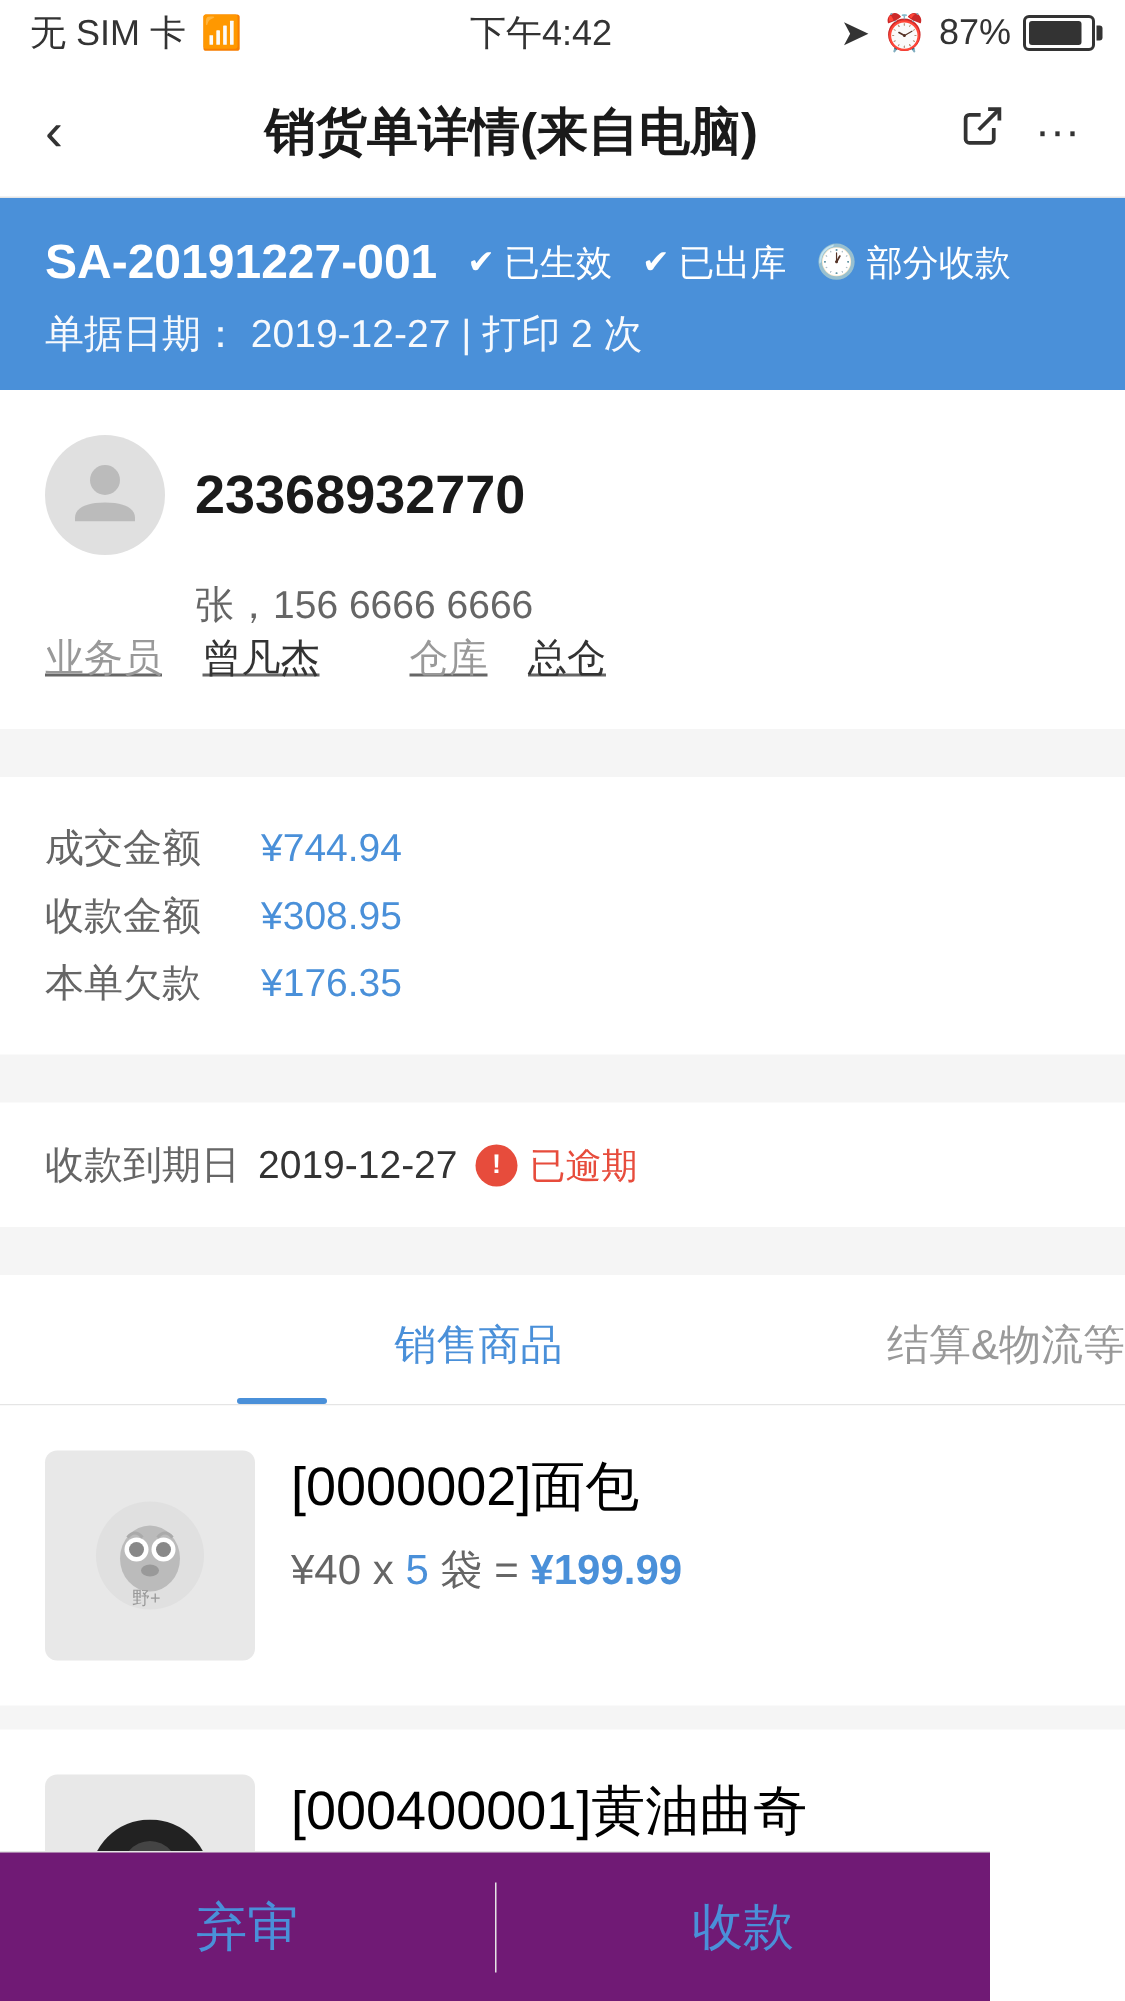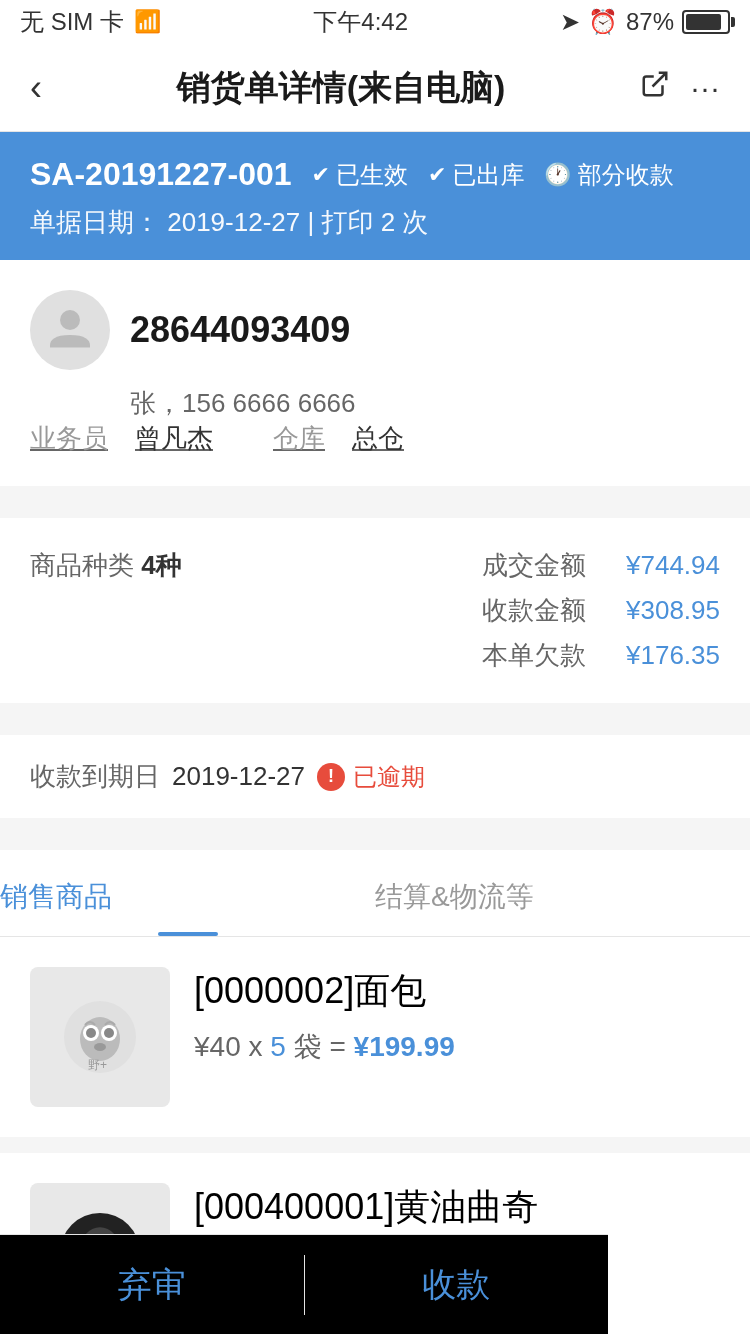--- a/index.html
+++ b/index.html
@@ -218,21 +218,21 @@
     }
 
     
     .tabs {
       background: #fff;
       display: flex;
       border-bottom: 1px solid #e5e5e5;
     }
     .tab {
       flex: 1;
-      text-align: left;
+      text-align: right;
       padding: 28px 0 20px;
       font-size: 28px;
       color: #999;
       position: relative;
       cursor: pointer;
     }
     .tab.active {
       color: #4a90d9;
     }
     .tab.active::after {
@@ -290,23 +290,23 @@
       color: #666;
     }
     .product-price .qty { color: #4a90d9; }
     .product-price .total { color: #4a90d9; font-weight: 600; }
 
     
     .bottom-bar {
       position: fixed;
       bottom: 0;
       left: 0;
-      width: 608px;
+      width: 660px;
       height: 100px;
-      background: #000000;
+      background: #701a75;
       border-top: 1px solid #e5e5e5;
       display: flex;
     }
     .bottom-btn {
       flex: 1;
       display: flex;
       align-items: center;
       justify-content: center;
       font-size: 34px;
       cursor: pointer;
@@ -383,42 +383,38 @@
 </div>
 
 <div class="customer-card">
   <div class="customer-top">
     <div class="avatar">
       <svg width="60" height="60" viewBox="0 0 24 24" fill="#bbb">
         <circle cx="12" cy="8" r="4"></circle>
         <path d="M12 14c-6 0-8 2-8 4v1h16v-1c0-2-2-4-8-4z"></path>
       </svg>
     </div>
-    <span class="customer-name">28644093409</span>
+    <span class="customer-name">23368932770</span>
   </div>
   <div class="customer-sub">张，156 6666 6666</div>
   <div class="customer-meta">
     <div class="meta-item">
       <span class="meta-label">业务员</span>
       <span class="meta-value">曾凡杰</span>
     </div>
     <div class="meta-item">
       <span class="meta-label">仓库</span>
       <span class="meta-value">总仓</span>
     </div>
   </div>
 </div>
 
 <div class="separator"></div>
 
 <div class="stats-card">
-  <div class="stats-left">
-    <span>商品种类</span>
-    <span class="stats-type-count">4种</span>
-  </div>
   <div class="stats-right">
     <div class="stat-row">
       <span class="stat-label">成交金额</span>
       <span class="stat-value">¥744.94</span>
     </div>
     <div class="stat-row">
       <span class="stat-label">收款金额</span>
       <span class="stat-value">¥308.95</span>
     </div>
     <div class="stat-row">

